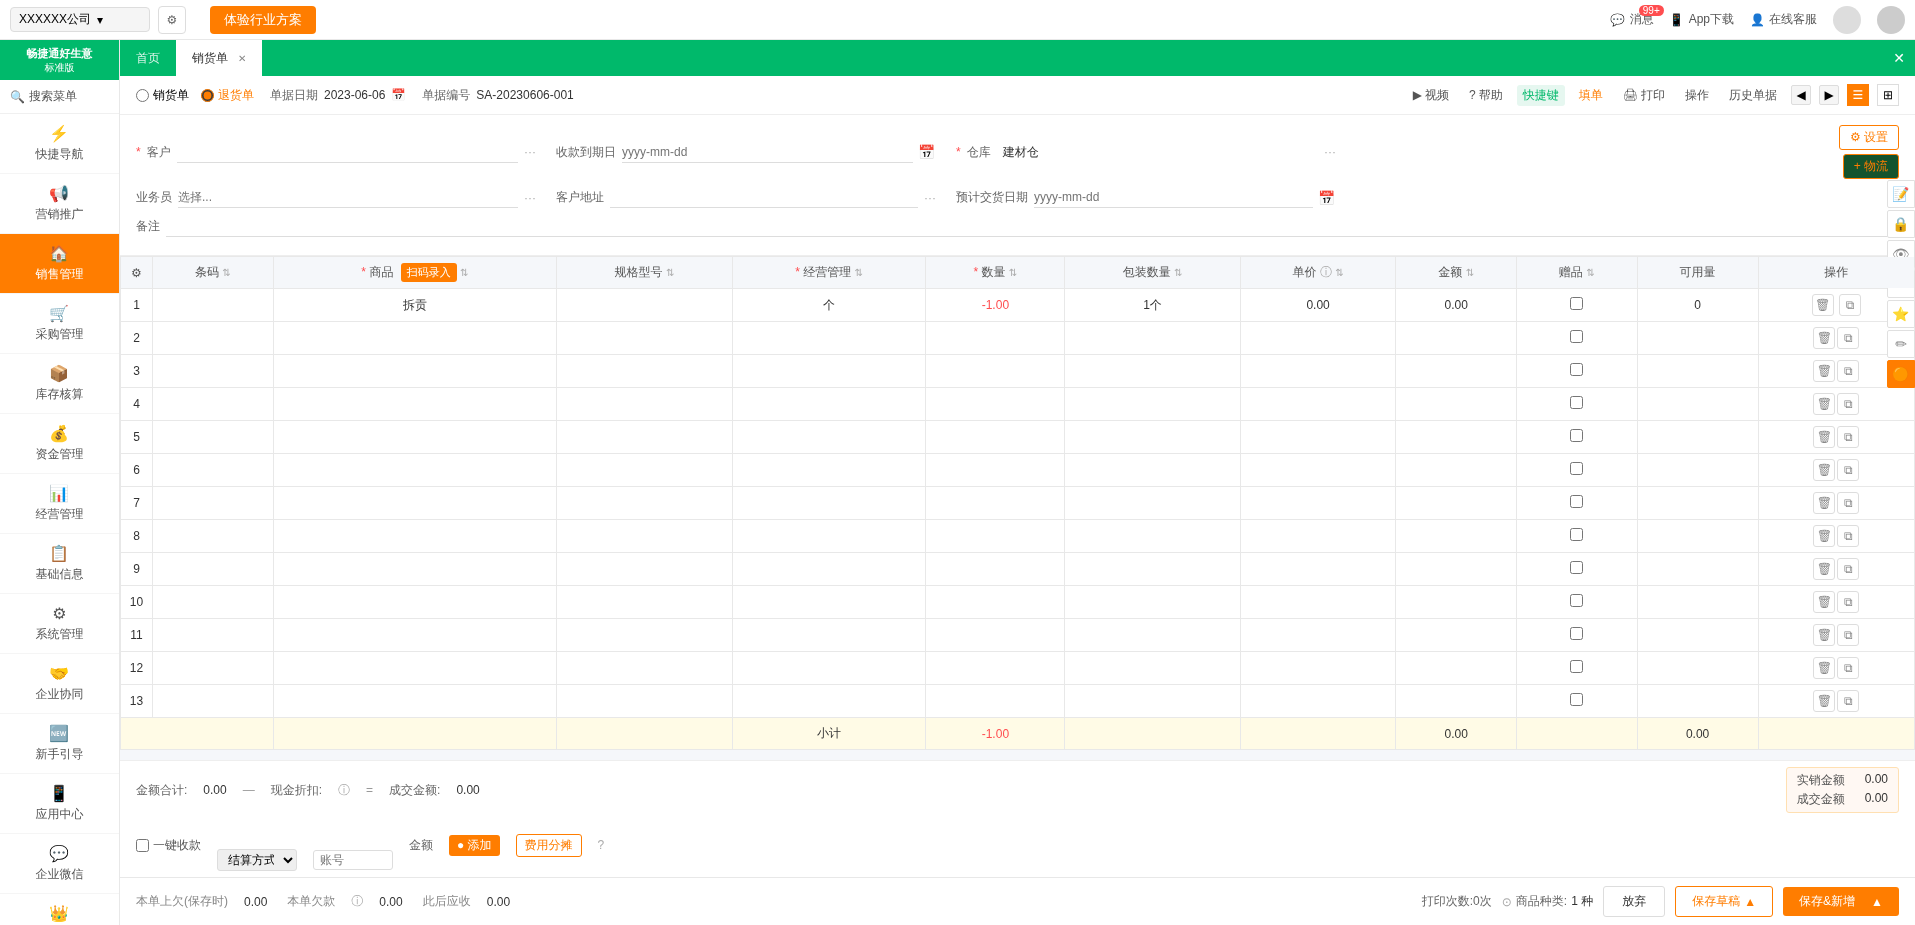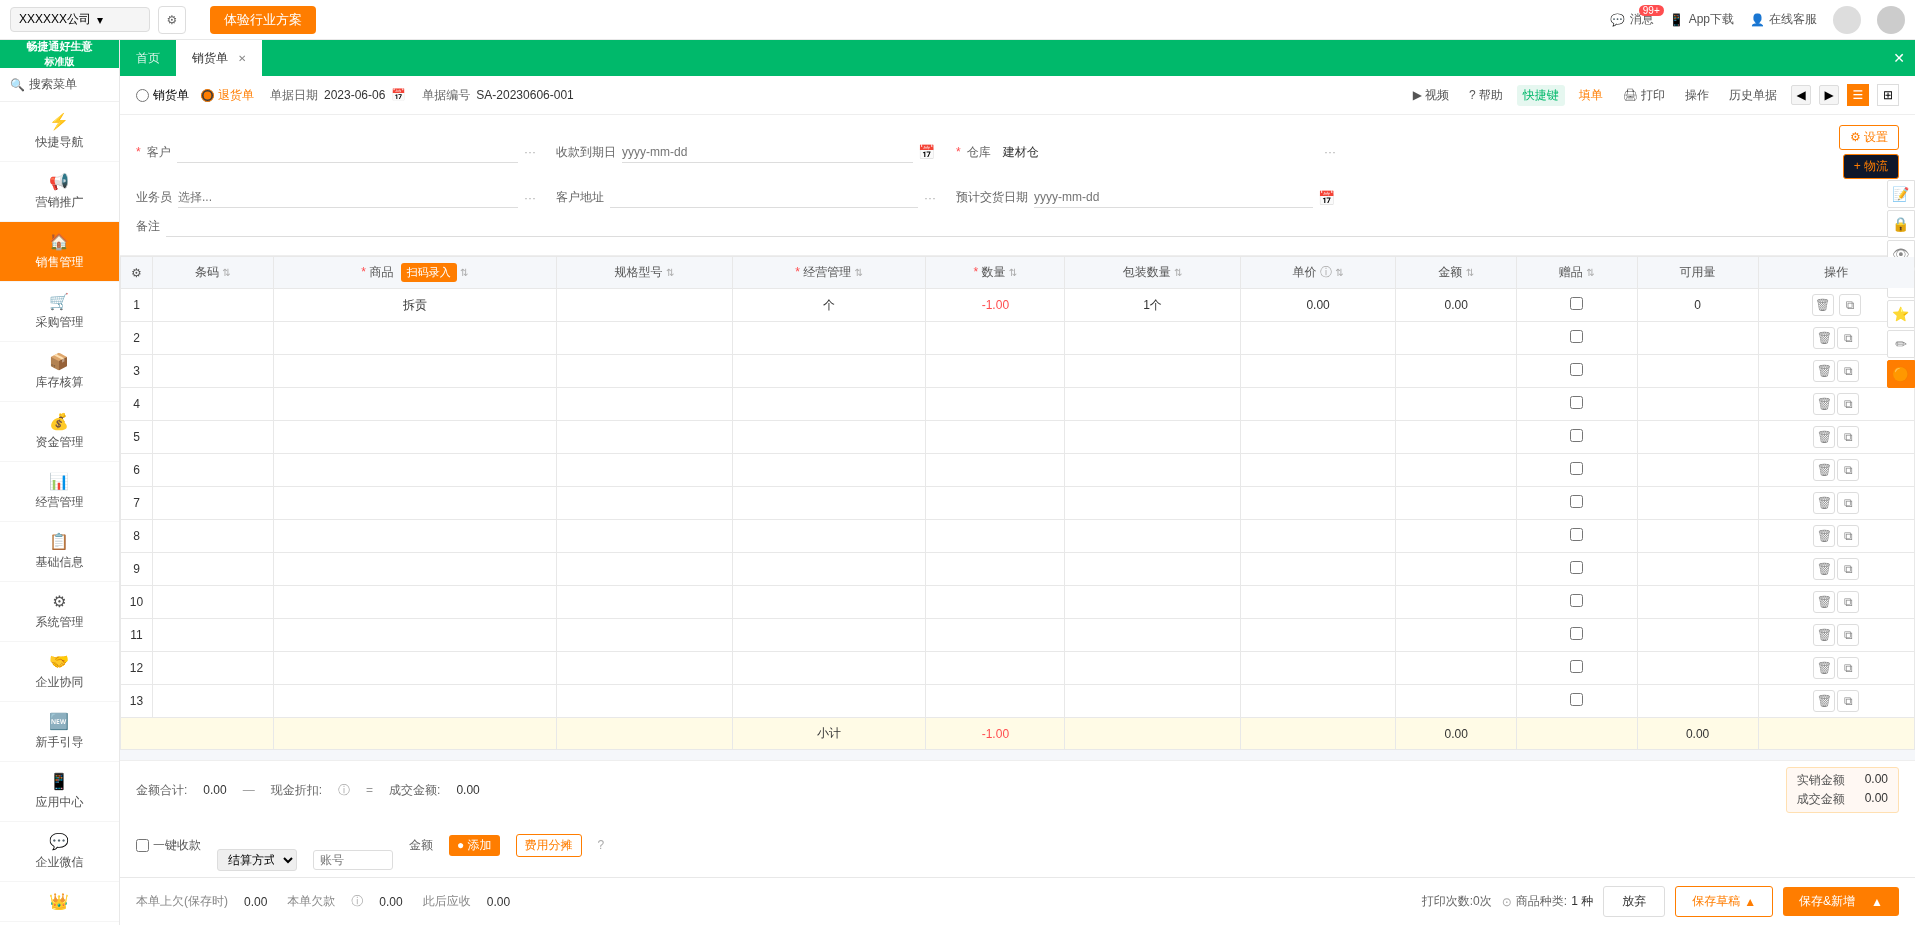--- a/index.html
+++ b/index.html
@@ -40,21 +40,21 @@
     }
     .avatar { width: 28px; height: 28px; border-radius: 50%; background: #ddd; }
 
     
     .layout { display: flex; flex: 1; overflow: hidden; }
     .sidebar {
       width: 120px; background: #fff; border-right: 1px solid #e8e8e8;
       display: flex; flex-direction: column; overflow-y: auto; flex-shrink: 0;
     }
     .sidebar-brand {
-      height: 28px; background: #00b96b; display: flex; align-items: flex-end;
+      height: 40px; background: #00b96b; display: flex; align-items: center;
       justify-content: center; color: #fff; font-size: 13px; font-weight: bold; flex-shrink: 0;
     }
     .sidebar-search {
       display: flex; align-items: center; gap: 4px;
       padding: 8px 10px; cursor: pointer; color: #555; border-bottom: 1px solid #f0f0f0;
     }
     .sidebar-item {
       display: flex; flex-direction: column; align-items: center; gap: 3px;
       padding: 10px 6px; cursor: pointer; color: #555; border-bottom: 1px solid #f5f5f5;
     }
@@ -125,21 +125,21 @@
     .field-calendar { color: #aaa; cursor: pointer; font-size: 14px; }
     .right-actions {
       display: flex; flex-direction: column; align-items: flex-end; gap: 4px;
       margin-left: auto; flex-shrink: 0;
     }
     .setting-btn {
       background: #fff; border: 1px solid #ff7d00; color: #ff7d00;
       padding: 3px 10px; border-radius: 3px; cursor: pointer; font-size: 12px;
     }
     .logistics-btn {
-      background: #0f172a; border: 1px solid #ff7d00; color: #ff7d00;
+      background: #14532d; border: 1px solid #ff7d00; color: #ff7d00;
       padding: 3px 10px; border-radius: 3px; cursor: pointer; font-size: 12px; text-align: center;
     }
 
     
     .table-section { flex: 1; overflow: hidden; display: flex; flex-direction: column; margin: 0 0 0 0; }
     .table-wrapper { flex: 1; overflow-y: auto; }
     table {
       width: 100%; border-collapse: collapse; background: #fff;
     }
     table th {
@@ -261,21 +261,21 @@
     <div class="avatar"></div>
     <div class="avatar" style="background:#ccc;"></div>
   </div>
 </div>
 
 <div class="layout">
 
   <div class="sidebar">
     <div class="sidebar-brand">
       <span style="font-size:11px; text-align:center; line-height:1.3;">
-        畅捷通好生意<br><span style="font-size:10px; font-weight:bold;">标准版</span>
+        畅捷通好生意<br><span style="font-size:10px; font-weight:normal;">标准版</span>
       </span>
     </div>
     <div class="sidebar-search">
       <span>🔍</span>
       <span>搜索菜单</span>
     </div>
     <div class="sidebar-item">
       <span class="icon">⚡</span>
       <span>快捷导航</span>
     </div>

